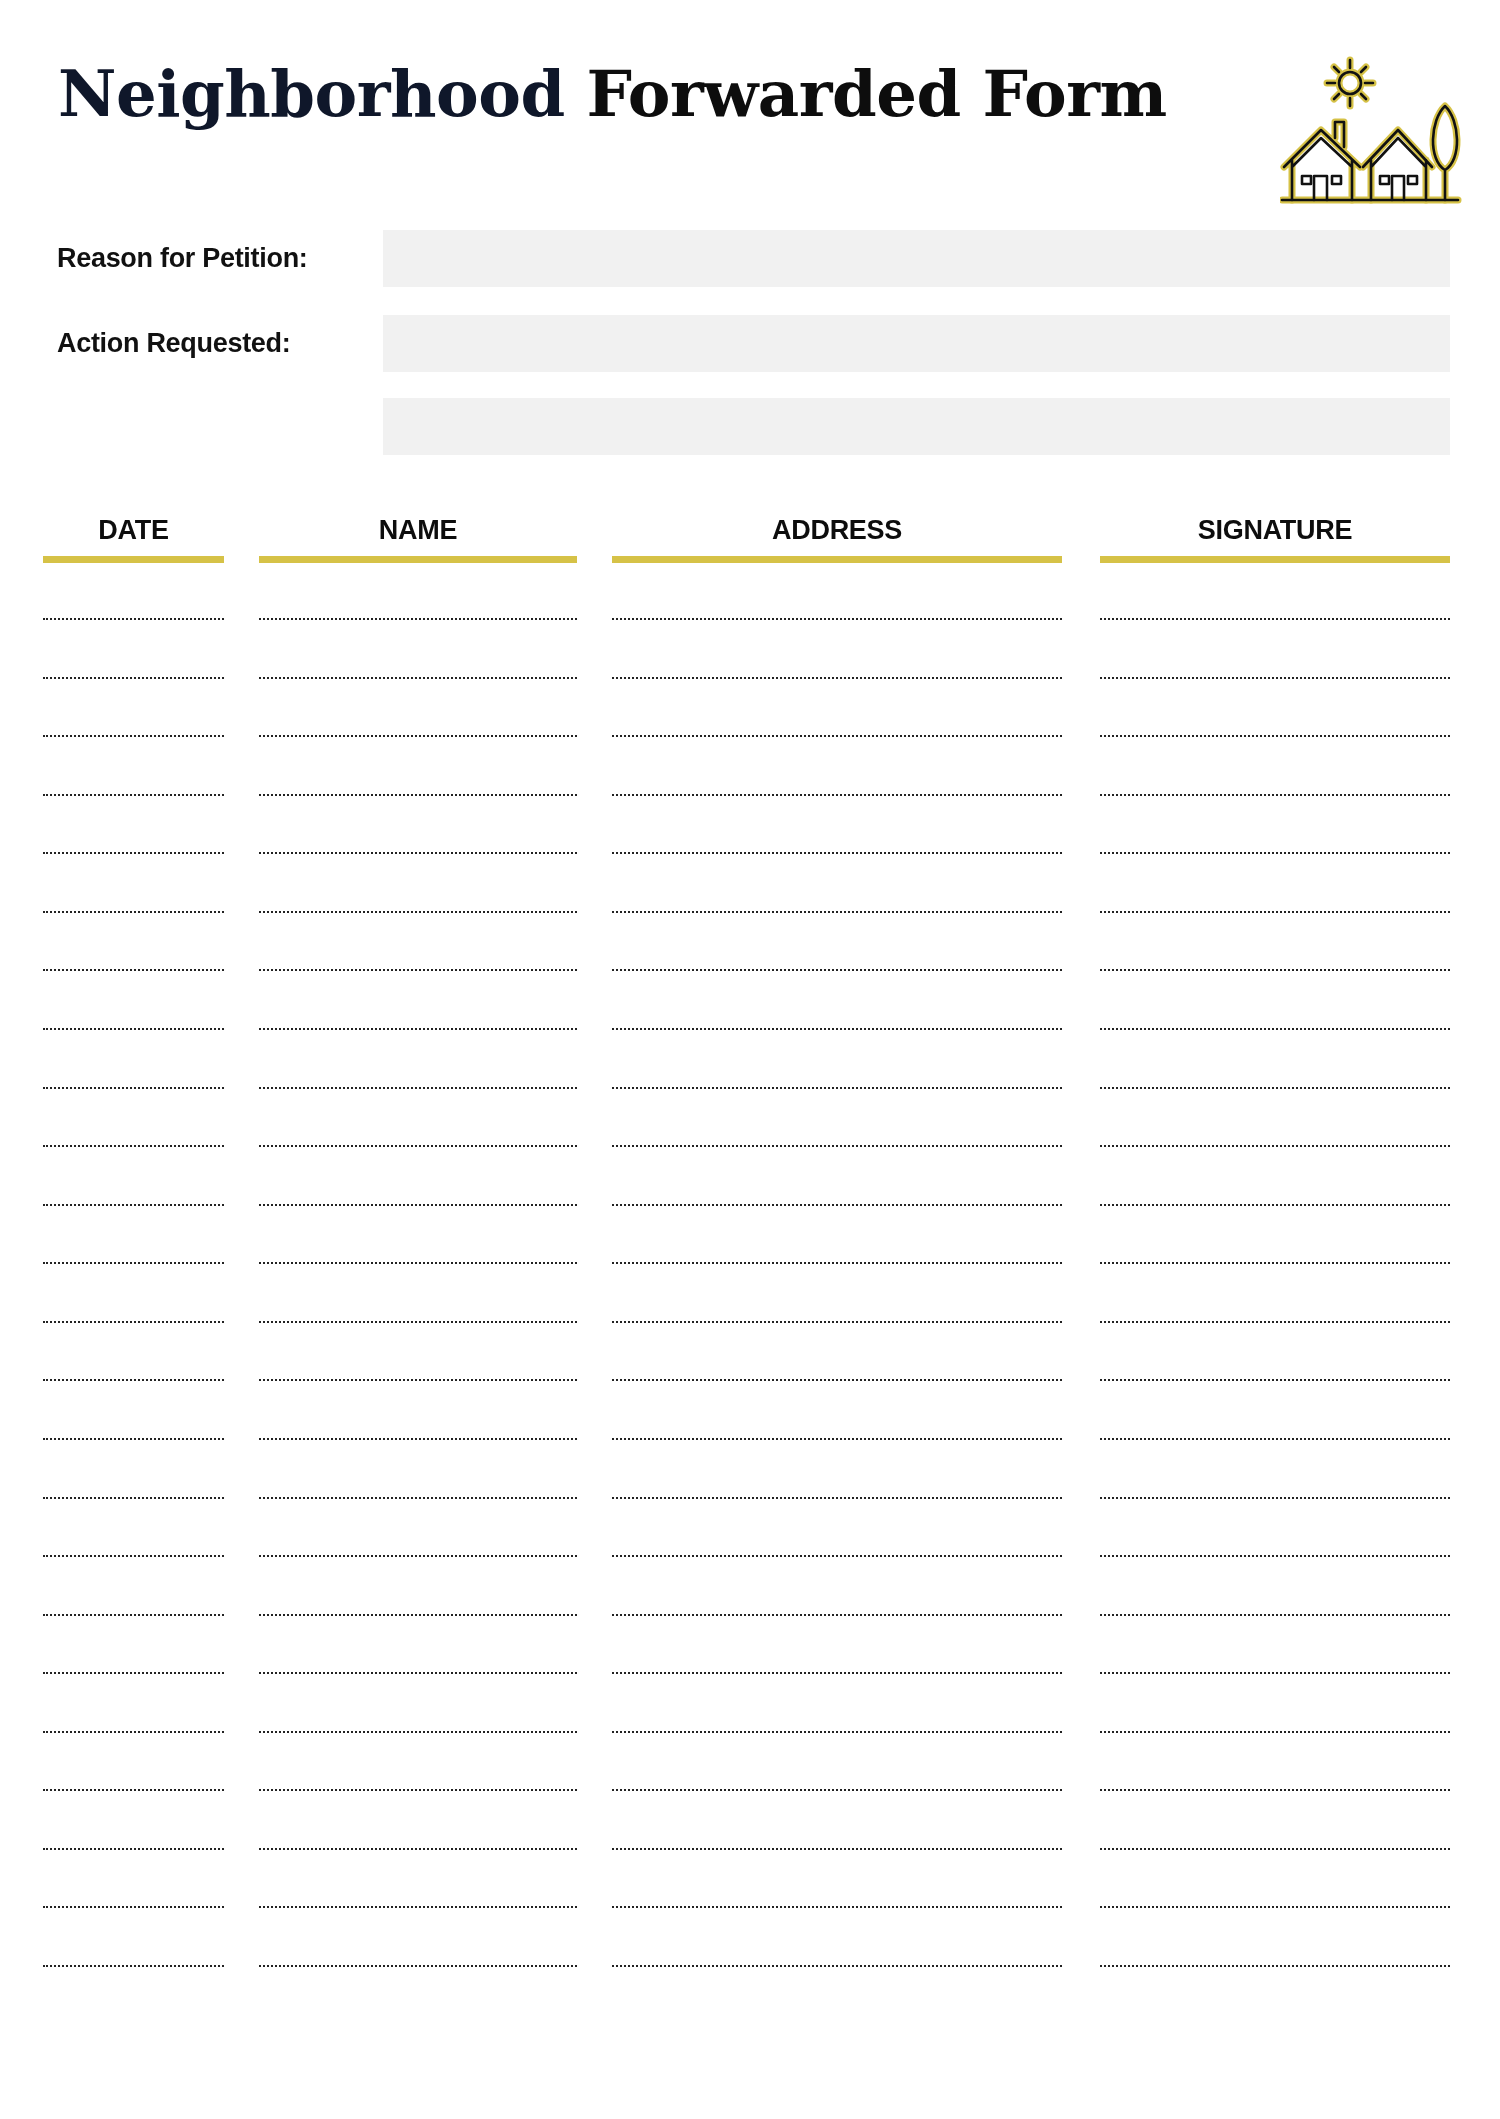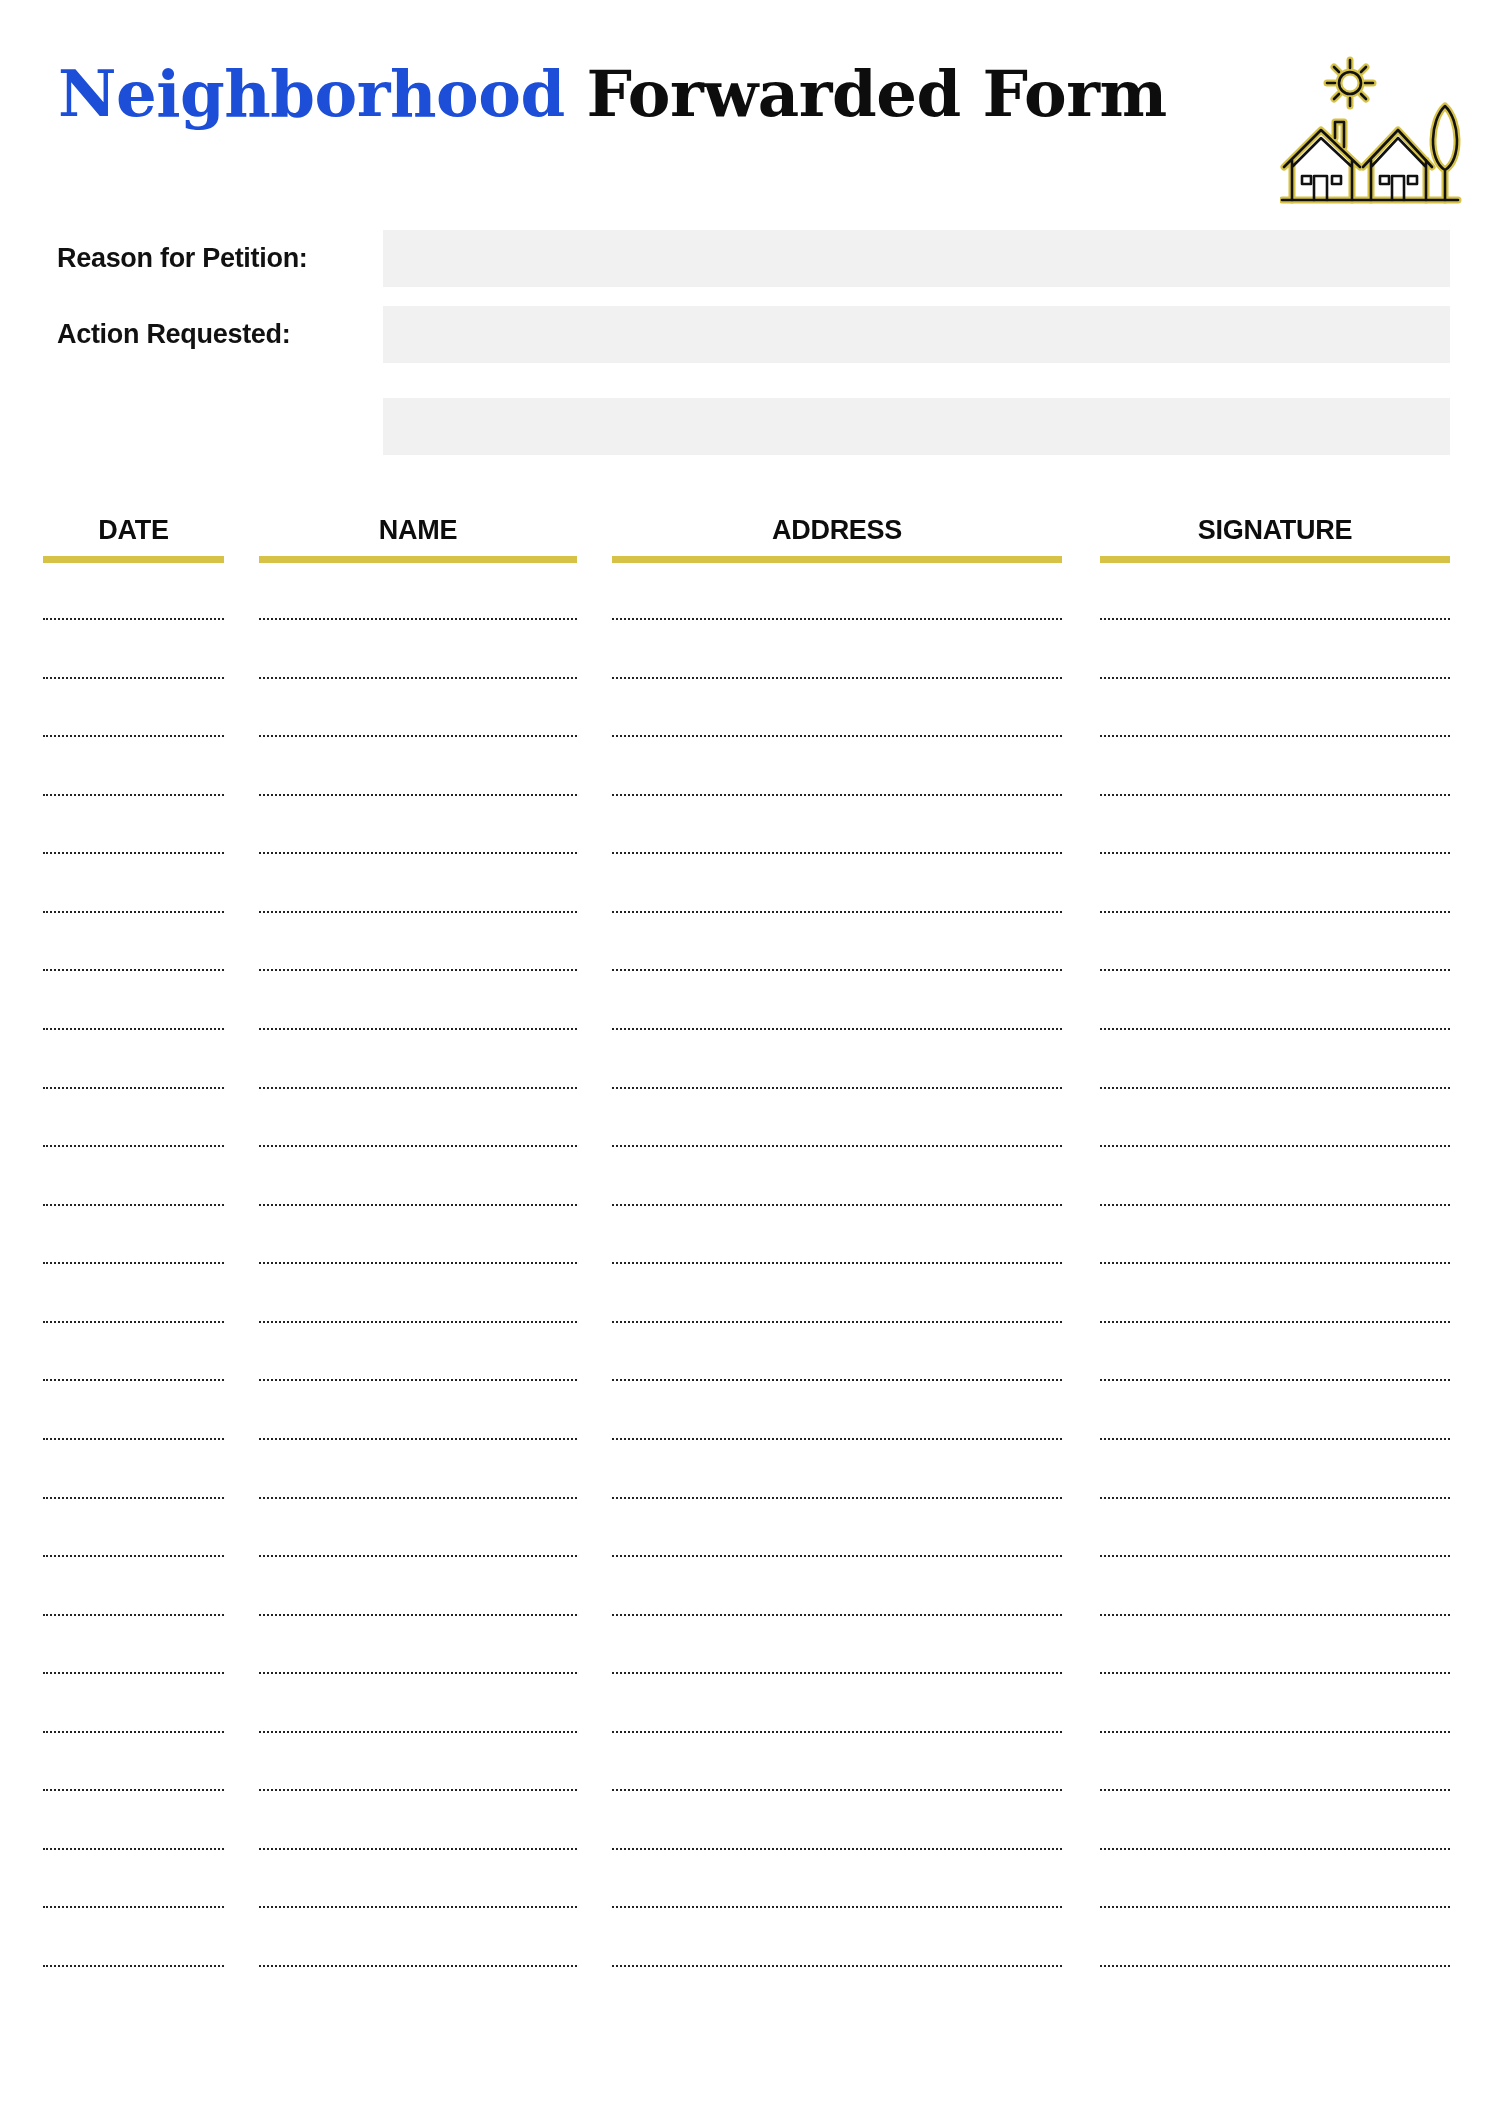--- a/index.html
+++ b/index.html
@@ -1,18 +1,18 @@
 <!DOCTYPE html>
 <html><head>
 <meta charset="utf-8">
 <style>
   html, body { margin: 0; padding: 0; background: #ffffff; }
   body { width: 1500px; height: 2119px; position: relative; overflow: hidden; font-family: "Liberation Sans", sans-serif; color: #111; }
   .title { position: absolute; left: 58px; top: 62px; margin: 0; font-family: "DejaVu Serif", "Liberation Serif", serif; font-weight: bold; font-size: 64px; letter-spacing: -0.5px; white-space: nowrap; line-height: 1; }
-  .title .accent { color: #1d4ed8; }
+  .title .accent { color: #0f172a; }
   .title .main { color: #0d0d0d; }
   .logo { position: absolute; left: 1280px; top: 50px; width: 200px; height: 160px; }
   .field-row { position: absolute; left: 0; width: 1368px; height: 57px; }
   .field-label { position: absolute; left: 57px; top: 0; height: 57px; line-height: 57px; font-size: 27px; font-weight: bold; color: #111; letter-spacing: -0.3px; white-space: nowrap; }
   .field-input { position: absolute; left: 383px; top: 0; width: 1067px; height: 57px; background: #F1F1F1; border: none; outline: none; padding: 0 14px; box-sizing: border-box; font-family: "Liberation Sans", sans-serif; font-size: 24px; color: #111; }
   .col-head { position: absolute; top: 512px; height: 36px; line-height: 36px; text-align: center; font-size: 27px; font-weight: bold; letter-spacing: -0.3px; color: #0d0d0d; }
   .col-bar { position: absolute; top: 556px; height: 7px; background: #D6C247; }
   .sig-row { position: absolute; left: 0; width: 1500px; height: 2px; }
   .line { position: absolute; top: 0; height: 0; border-top: 2px dotted #222; }
 </style>
@@ -43,21 +43,21 @@
     <path d="M112 150 V126 H124 V150"></path>
     <path d="M165 120 C148 110 150 70 165 56 C180 70 182 110 165 120 Z M165 120 V150"></path>
     <path d="M2 150 H178"></path>
   </g>
 </svg>
 
 <div class="field-row" style="top:230px;">
   <label class="field-label">Reason for Petition:</label>
   <input class="field-input" type="text" value="" style="">
 </div>
-<div class="field-row" style="top:306px;">
+<div class="field-row" style="top:315px;">
   <label class="field-label">Action Requested:</label>
   <input class="field-input" type="text" value="" style="">
 </div>
 <div class="field-row" style="top:398px;">
   <input class="field-input" type="text" value="" style="">
 </div>
 
 <div>
   <div class="col-head" style="left:43px;width:181px;">DATE</div>
   <div class="col-head" style="left:259px;width:318px;">NAME</div>

